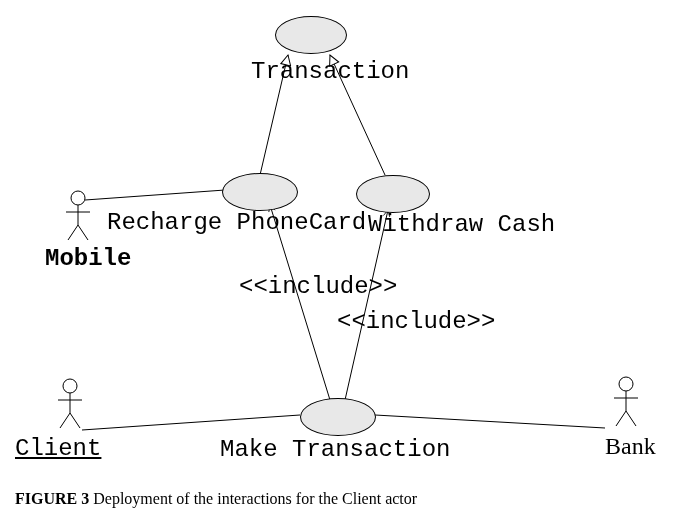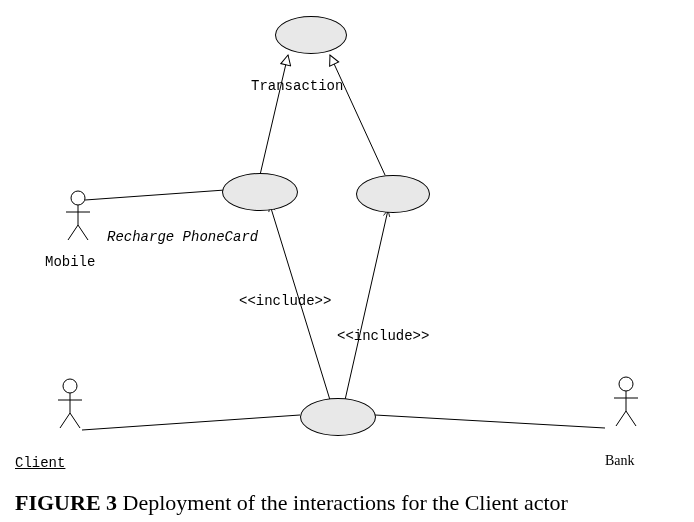--- a/index.html
+++ b/index.html
@@ -14,30 +14,29 @@
       height: 522px;
     }
     .use-case {
       position: absolute;
       background: #e8e8e8;
       border: 1px solid #000;
       border-radius: 50%;
     }
     .label {
       position: absolute;
-      font-size: 14px;
+      font-size: 24px;
       white-space: nowrap;
-      margin-top: 20px;
     }
     .actor-fig {
       position: absolute;
     }
     .caption {
       position: absolute;
-      font-size: 22px;
+      font-size: 16px;
       font-family: Georgia, serif;
     }
     .caption b {
       font-weight: bold;
     }
     svg.overlay {
       position: absolute;
       top: 0;
       left: 0;
       width: 694px;
@@ -72,34 +71,36 @@
 
     <line x1="82" y1="430" x2="300" y2="415" stroke="black" stroke-width="1"></line>
 
     <line x1="605" y1="428" x2="375" y2="415" stroke="black" stroke-width="1"></line>
   </svg>
 
   <div class="use-case" style="left:275px; top:16px; width:70px; height:36px;"></div>
   <div class="label" style="left:251px; top:58px;">Transaction</div>
 
   <div class="use-case" style="left:222px; top:173px; width:74px; height:36px;"></div>
-  <div class="label" style="left:107px; top:209px;font-style:italic;">Recharge PhoneCard</div>
+  <div class="label" style="left:107px; top:209px;">Recharge PhoneCard</div>
 
   <div class="use-case" style="left:356px; top:175px; width:72px; height:36px;"></div>
+  <div class="label" style="left:368px; top:211px;">Withdraw Cash</div>
 
   <div class="use-case" style="left:300px; top:398px; width:74px; height:36px;"></div>
+  <div class="label" style="left:220px; top:436px;">Make Transaction</div>
 
   <svg class="actor-fig" style="left:60px; top:190px;" width="36" height="56">
     <circle cx="18" cy="8" r="7" fill="white" stroke="black" stroke-width="1"></circle>
     <line x1="18" y1="15" x2="18" y2="35" stroke="black" stroke-width="1"></line>
     <line x1="6" y1="22" x2="30" y2="22" stroke="black" stroke-width="1"></line>
     <line x1="18" y1="35" x2="8" y2="50" stroke="black" stroke-width="1"></line>
     <line x1="18" y1="35" x2="28" y2="50" stroke="black" stroke-width="1"></line>
   </svg>
-  <div class="label" style="left:45px; top:234px;">Mobile</div>
+  <div class="label" style="left:45px; top:245px;font-weight:bold;">Mobile</div>
 
   <svg class="actor-fig" style="left:52px; top:378px;" width="36" height="56">
     <circle cx="18" cy="8" r="7" fill="white" stroke="black" stroke-width="1"></circle>
     <line x1="18" y1="15" x2="18" y2="35" stroke="black" stroke-width="1"></line>
     <line x1="6" y1="22" x2="30" y2="22" stroke="black" stroke-width="1"></line>
     <line x1="18" y1="35" x2="8" y2="50" stroke="black" stroke-width="1"></line>
     <line x1="18" y1="35" x2="28" y2="50" stroke="black" stroke-width="1"></line>
   </svg>
   <div class="label" style="left:15px; top:435px;text-decoration:underline;">Client</div>
 

